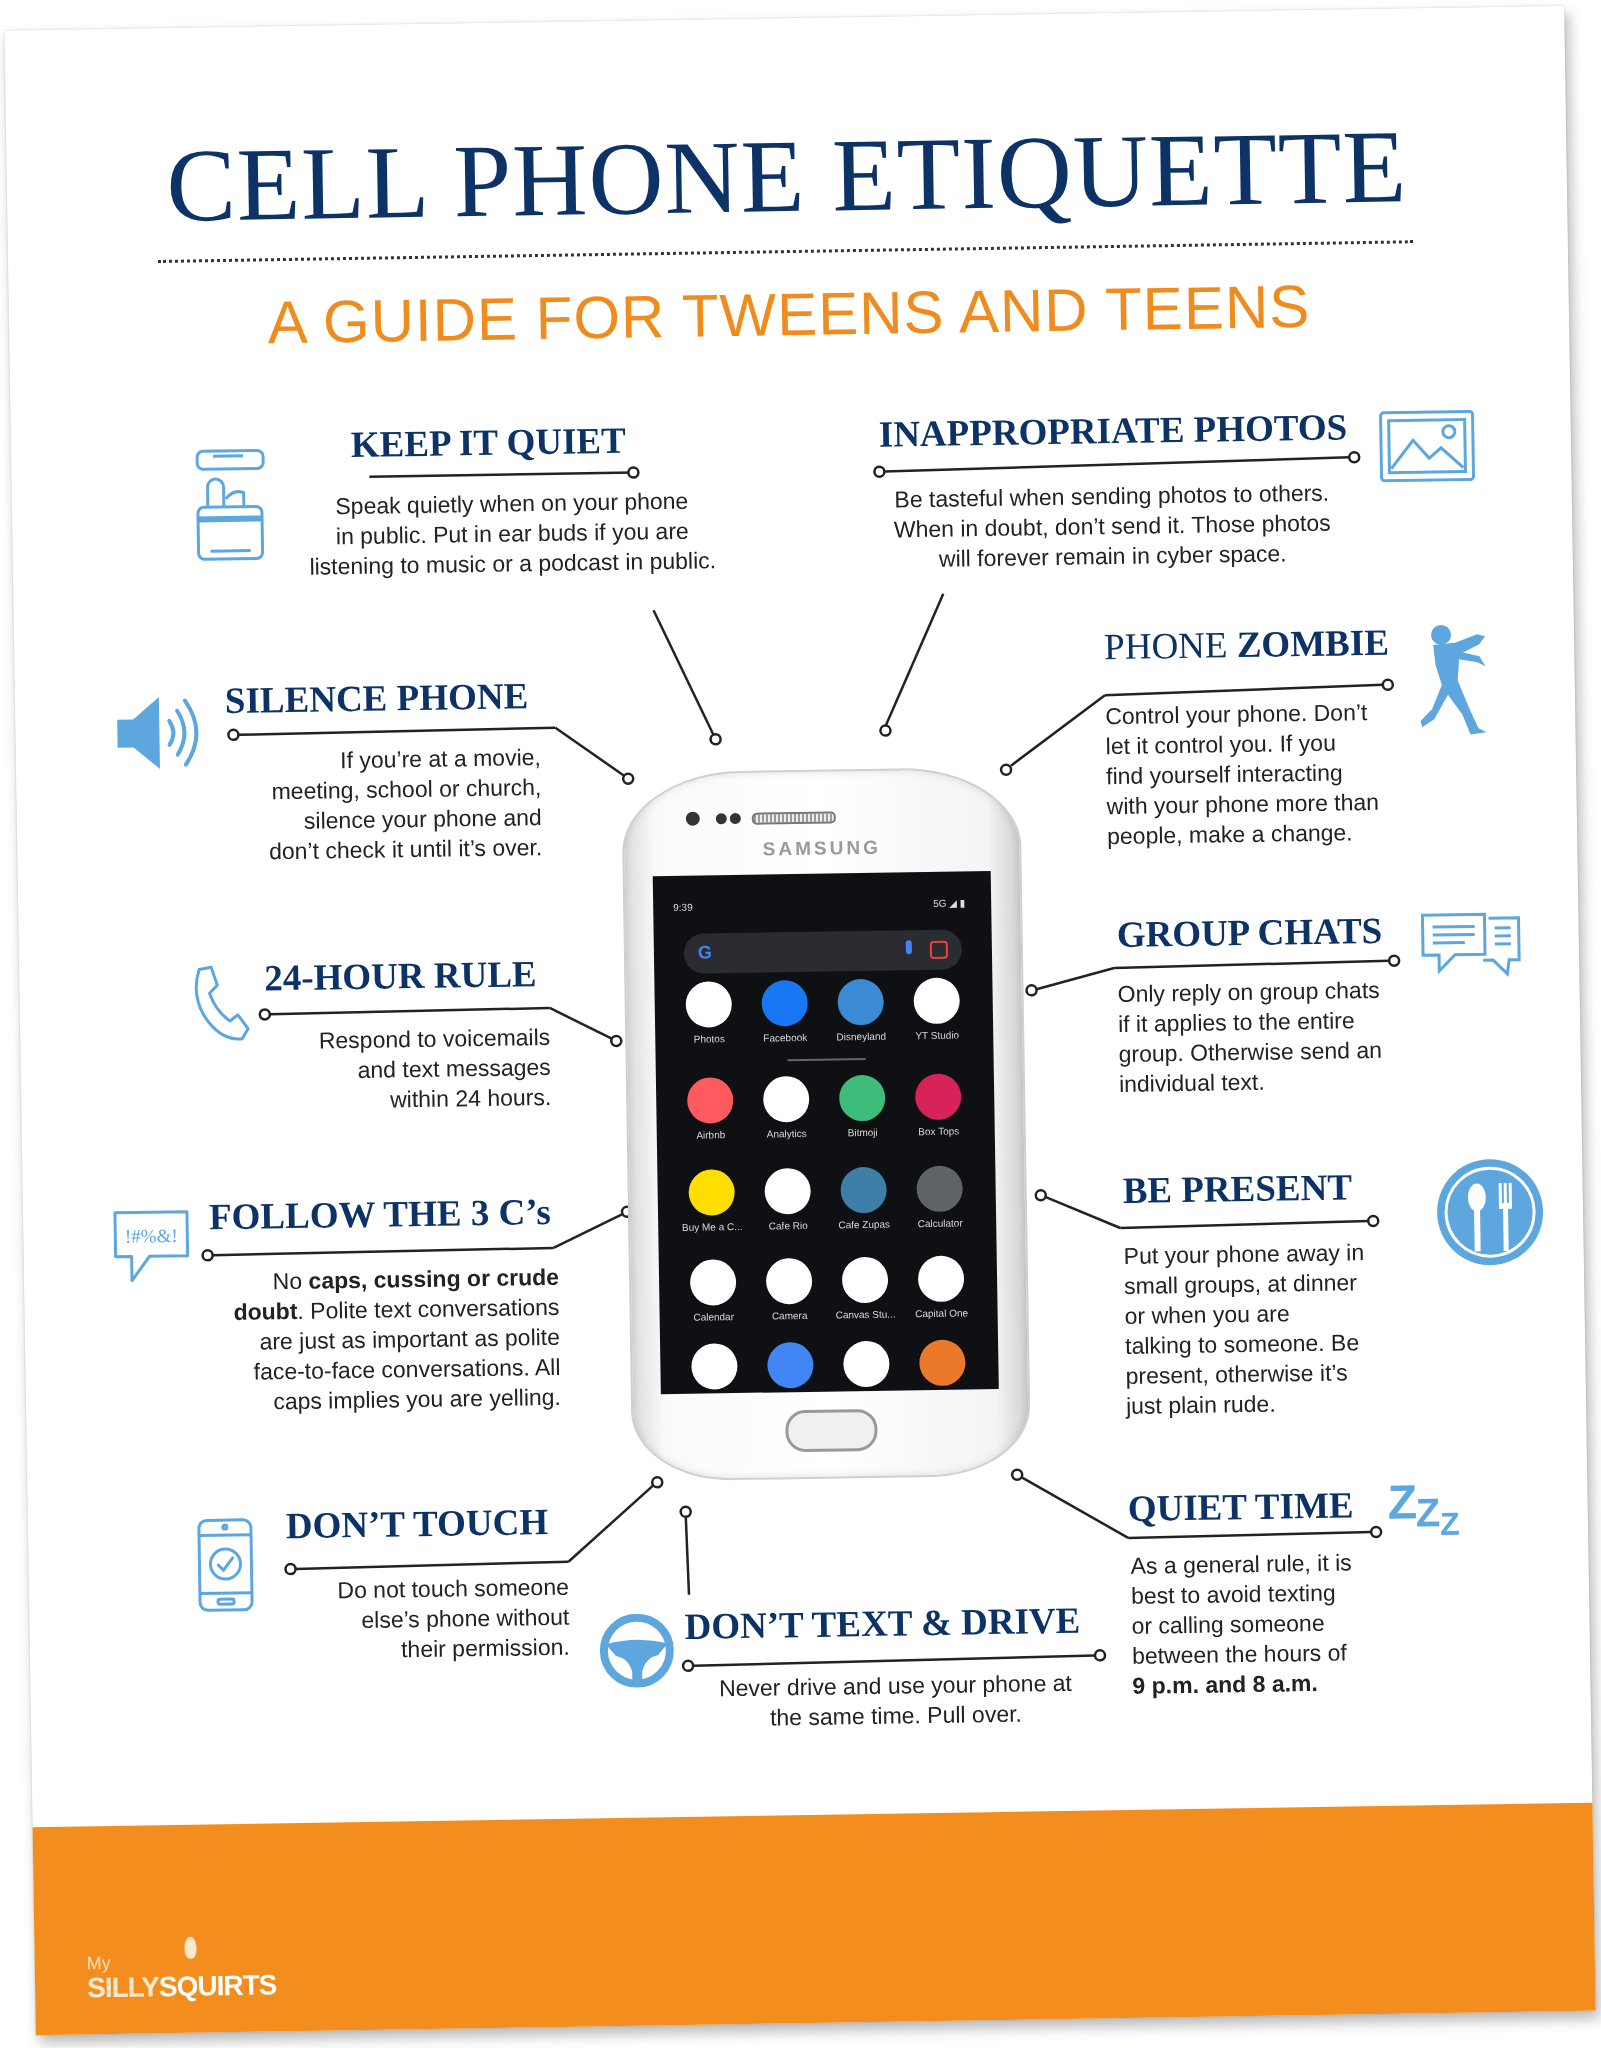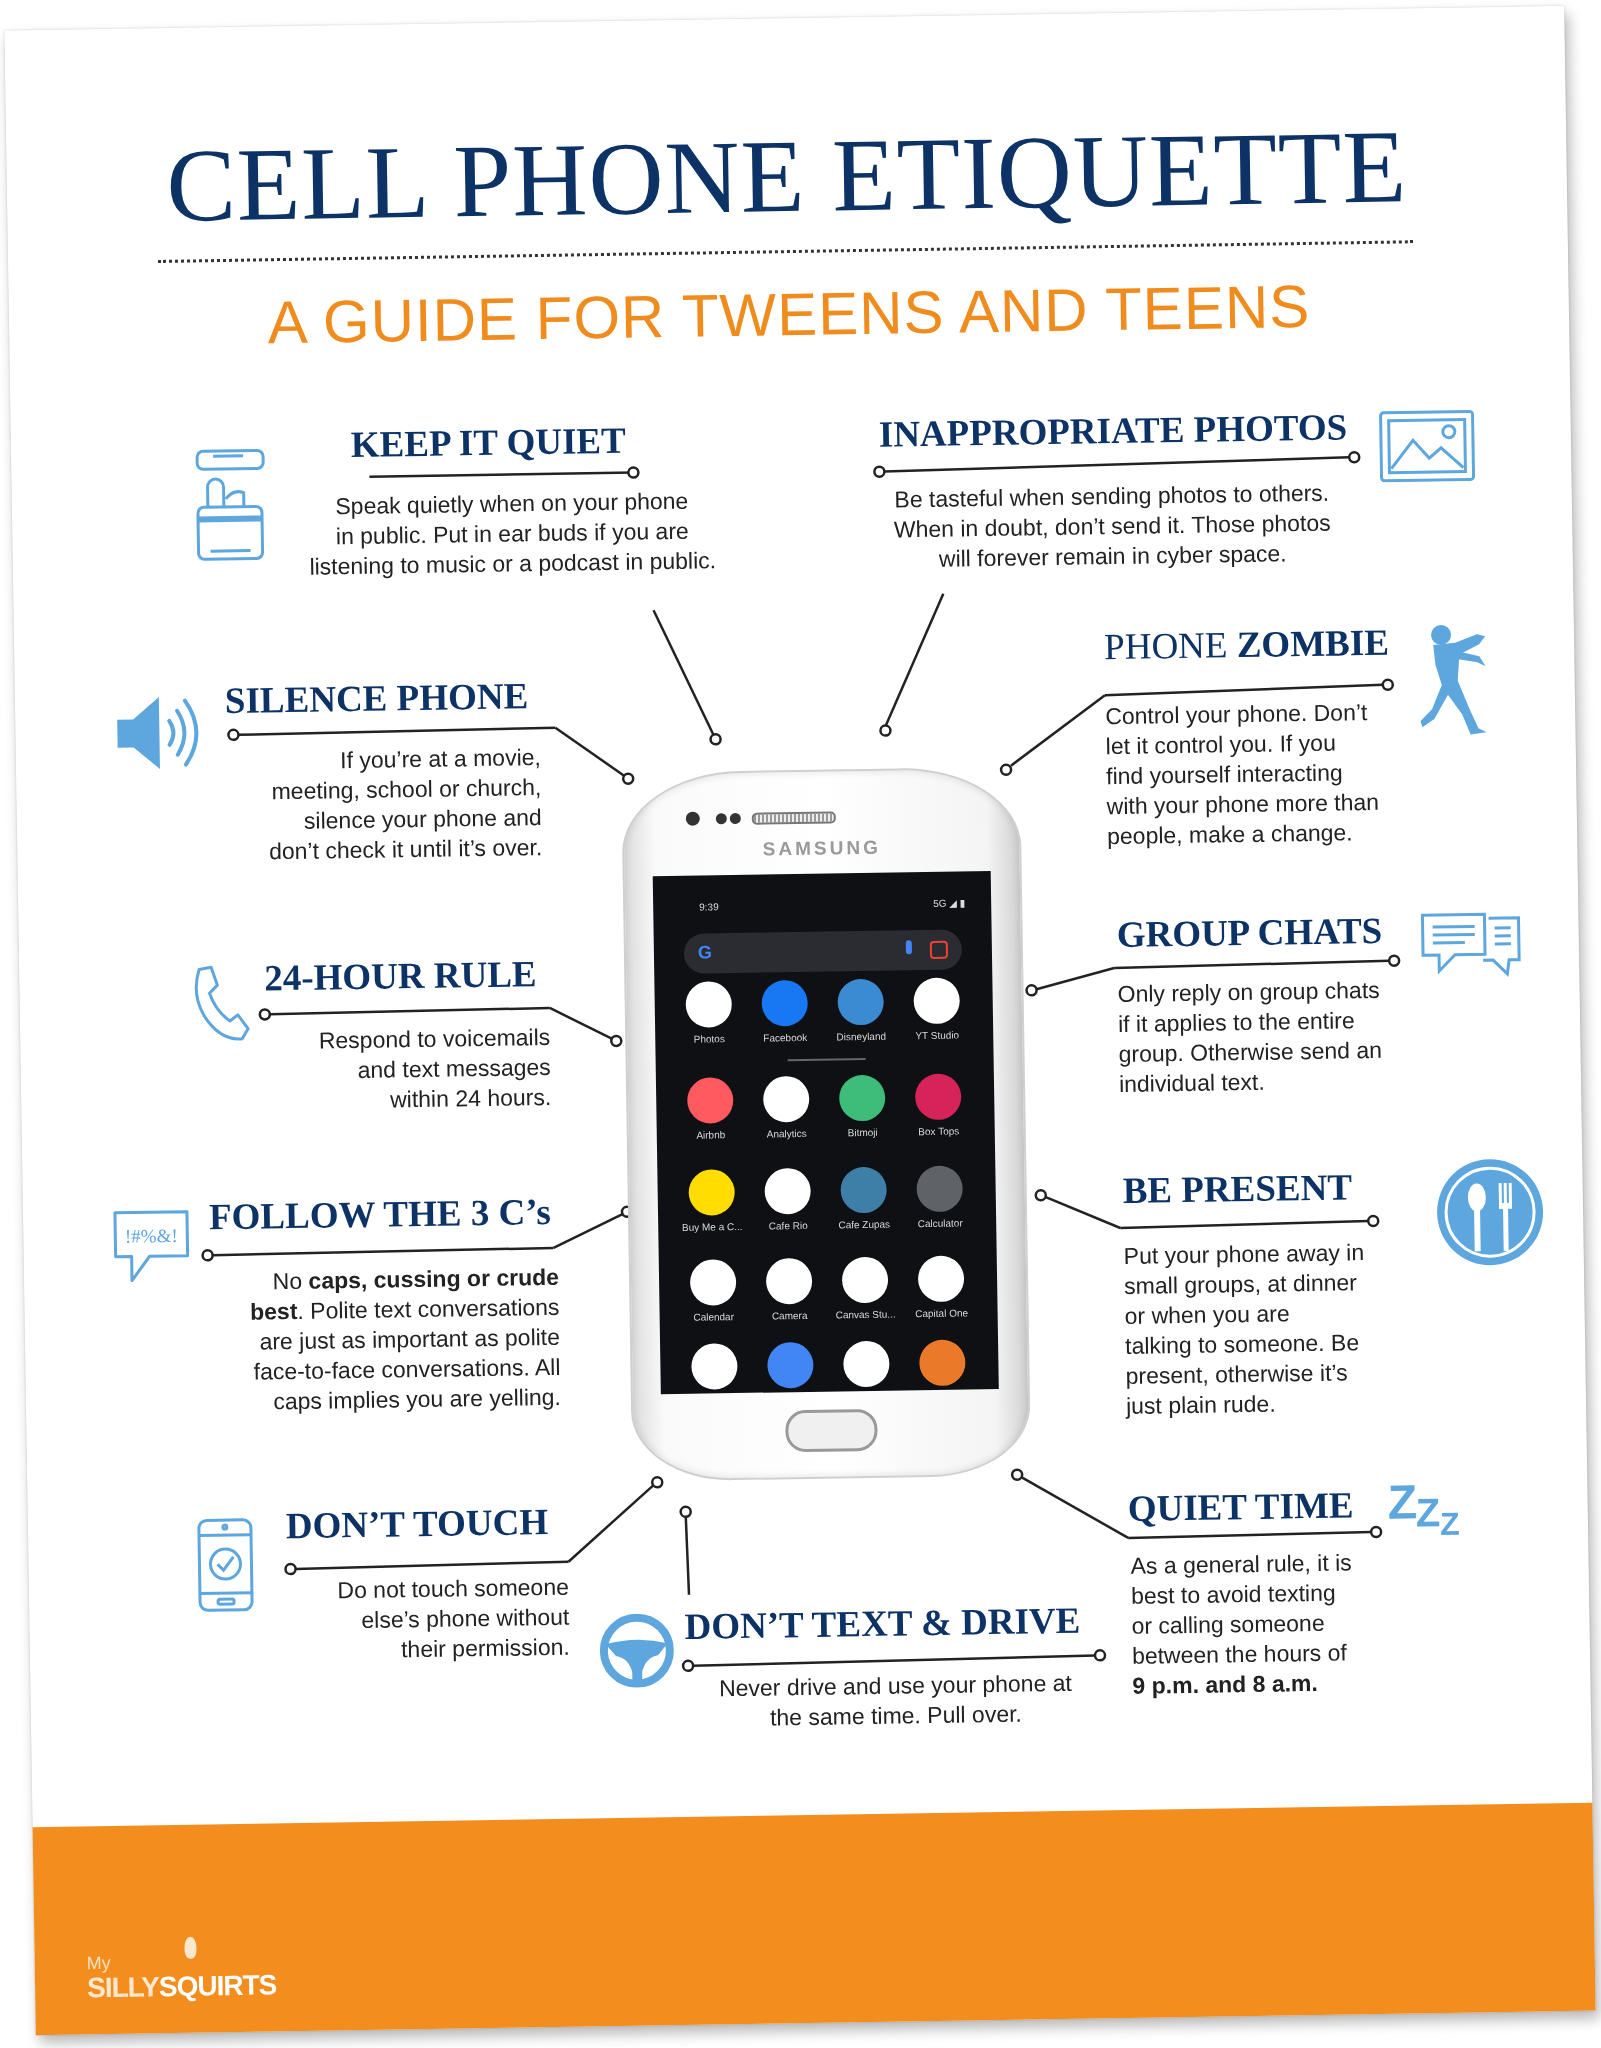--- a/index.html
+++ b/index.html
@@ -12,21 +12,21 @@
   .head { font-family: "Liberation Serif", "DejaVu Serif", serif; font-weight: bold; color: #0d3366; font-size: 37px; white-space: nowrap; }
   .head .light { font-weight: normal; }
   .body { font-size: 23px; color: #222; line-height: 30px; }
   .body b { font-weight: bold; }
   .r { text-align: right; }
   .c { text-align: center; }
   .icon { position: absolute; color: #5ea6de; }
   svg.lines { position: absolute; left: 0; top: 0; }
   .phone { left: 605px; top: 752px; width: 395px; height: 705px; border-radius: 120px 120px 100px 100px / 80px 80px 70px 70px; background: linear-gradient(90deg,#dcdcdc 0%,#fafafa 8%,#ffffff 50%,#f4f4f4 92%,#d0d0d0 100%); border: 2px solid #cfcfcf; box-shadow: inset 0 0 8px rgba(0,0,0,0.12); }
   .screen { left: 28px; top: 102px; width: 338px; height: 518px; background: #0f1013; overflow: hidden; }
-  .status-time { left: 46px; top: 26px; color: #ddd; font-size: 10px; }
+  .status-time { left: 20px; top: 26px; color: #ddd; font-size: 10px; }
   .status-right { right: 26px; top: 26px; color: #ddd; font-size: 10px; }
   .search { left: 30px; top: 58px; width: 278px; height: 40px; border-radius: 20px; background: #2b2c31; }
   .apps { left: 16px; top: 106px; width: 306px; }
   .app { position: absolute; width: 76px; text-align: center; }
   .app .circ { width: 46px; height: 46px; border-radius: 50%; margin: 0 auto; position: relative; overflow: hidden; }
   .app .lbl { color: #d8d8d8; font-size: 10px; margin-top: 6px; white-space: nowrap; }
   .footer { left: 0; top: 1797px; width: 1560px; height: 208px; background: #f28d1e; }
   .logo-my { left: 52px; top: 127px; color: #fde0bf; font-size: 18px; font-weight: normal; }
   .logo-main { left: 52px; top: 146px; color: #fff; font-size: 28px; font-weight: bold; letter-spacing: -1px; font-family: "Liberation Sans Narrow","Liberation Sans",sans-serif; }
   .logo-main .silly { color: #fde7cd; }
@@ -213,21 +213,21 @@
 
   <div class="icon" style="left:88px;top:1180px;">
     <svg width="80" height="80" viewBox="0 0 80 80">
         <path d="M4 4 H76 V48 H38 L20 72 V48 H4 Z" fill="none" stroke="#5ea6de" stroke-width="3" stroke-linejoin="round"></path>
         <text x="40" y="34" font-size="19" text-anchor="middle" fill="#5ea6de" font-family="Liberation Serif, serif">!#%&amp;!</text>
       </svg>
   </div>
   <div class="abs head" style="left:186px;top:1168px;">FOLLOW THE 3 C’s</div>
   <div class="abs body r" style="left:160px;top:1240px;width:375px;">
     <div><span>No </span><b>caps, cussing or crude</b></div>
-    <div><b>best</b><span>. Polite text conversations</span></div>
+    <div><b>doubt</b><span>. Polite text conversations</span></div>
     <div>are just as important as polite</div>
     <div>face-to-face conversations. All</div>
     <div>caps implies you are yelling.</div>
   </div>
 
   <div class="abs head" style="left:1100px;top:1156px;">BE PRESENT</div>
   <div class="icon" style="left:1412px;top:1150px;">
     <svg width="110" height="110" viewBox="0 0 110 110">
         <circle cx="55" cy="55" r="53" fill="#5ea6de"></circle>
         <circle cx="55" cy="55" r="44" fill="none" stroke="#fff" stroke-width="3"></circle>

